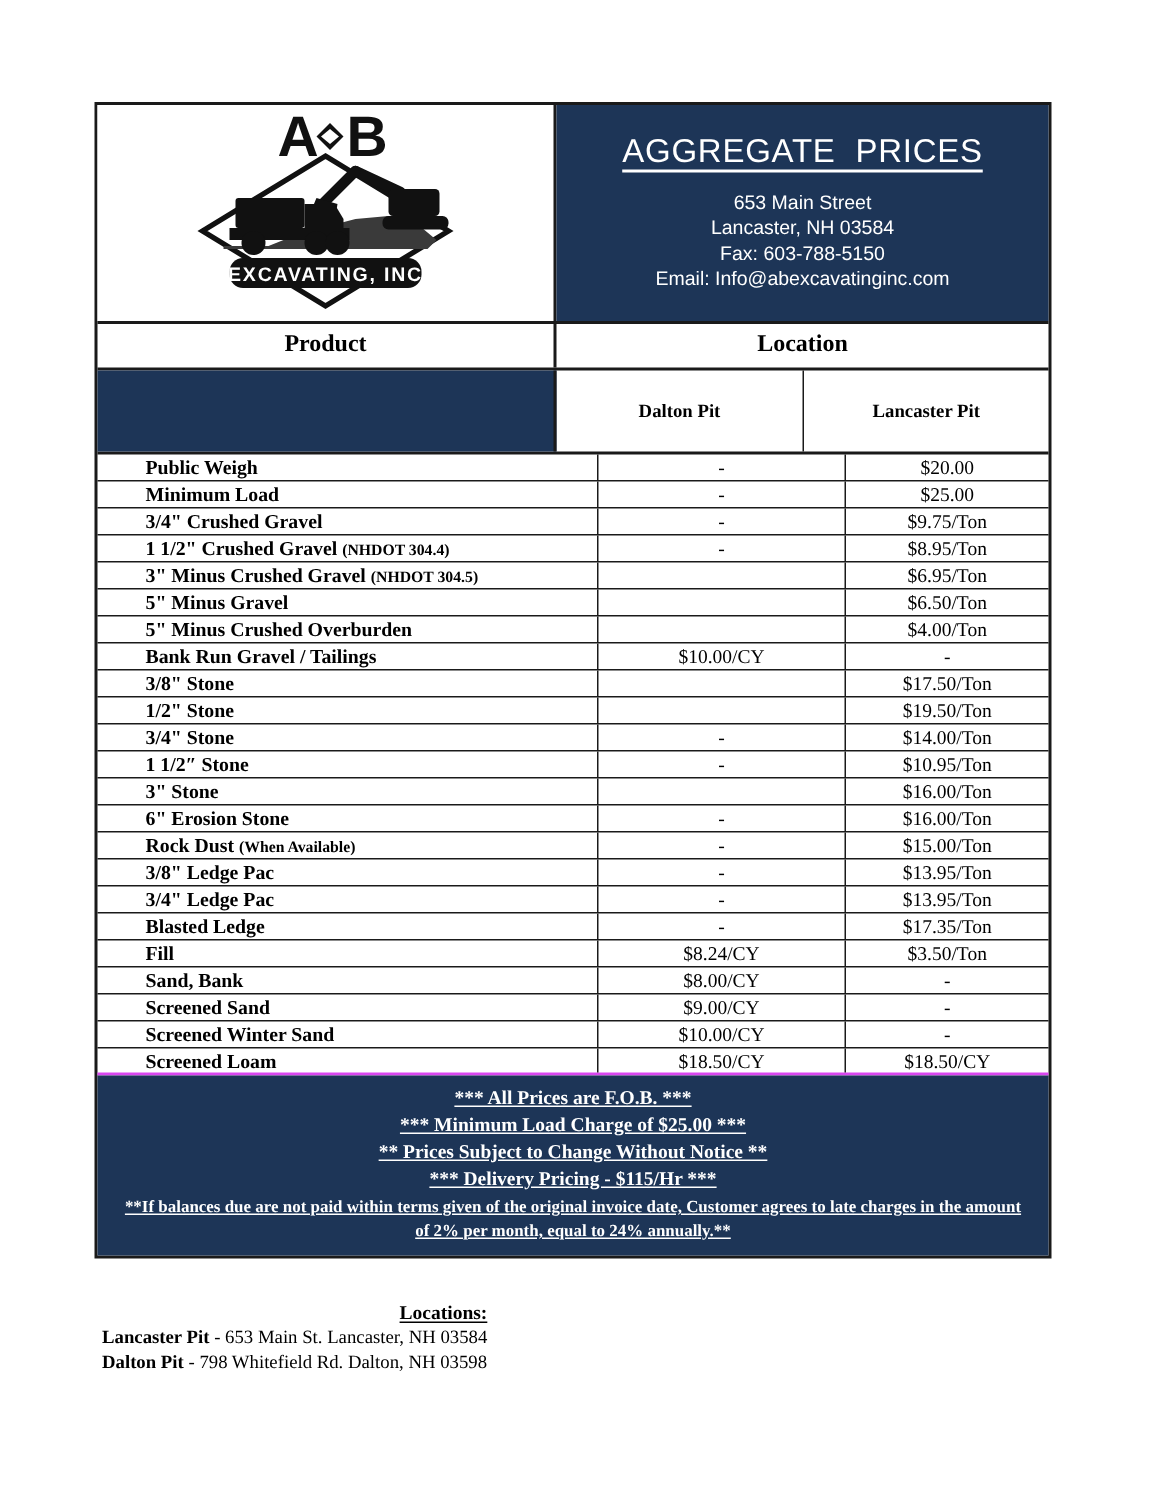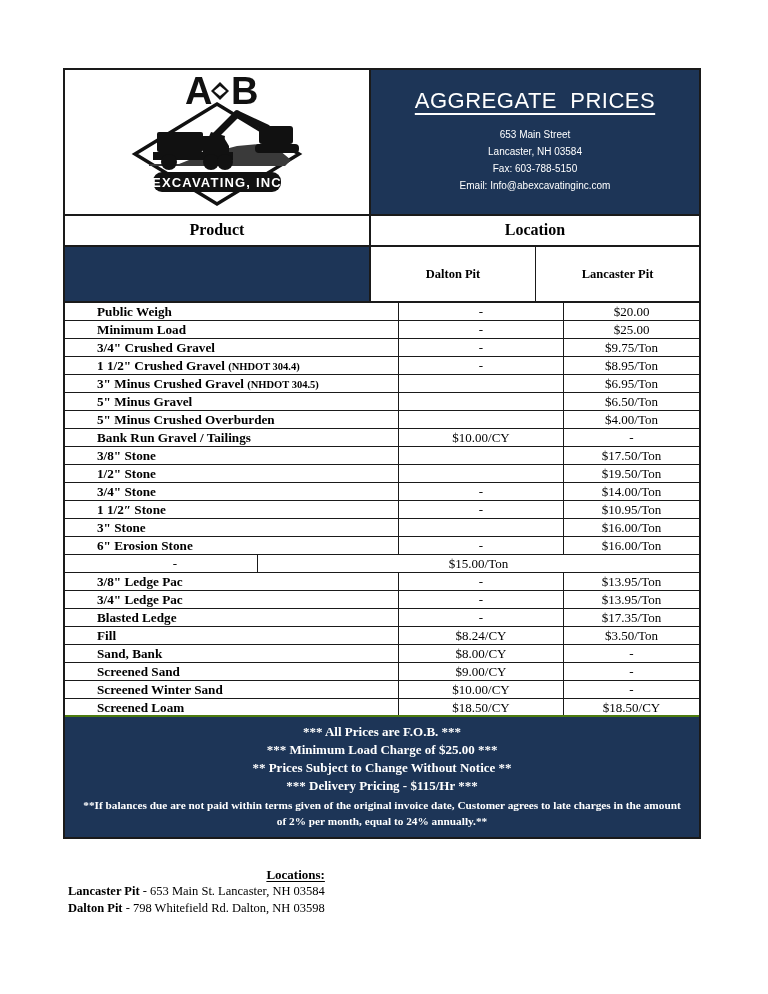--- a/index.html
+++ b/index.html
@@ -68,21 +68,21 @@
   }
   .big-title {
     font-size: 22px;
     letter-spacing: 0.5px;
     text-decoration: underline;
     text-underline-offset: 5px;
     margin-bottom: 12px;
     white-space: pre;
   }
   .addr-line {
-    font-size: 10px;
+    font-size: 13px;
     line-height: 17px;
   }
 
   
   .grp-row {
     display: flex;
     width: 100%;
     border-bottom: 2px solid #1a1a1a;
     box-sizing: border-box;
   }
@@ -131,21 +131,21 @@
   
   .rows { width: 100%; }
   .row {
     display: flex;
     width: 100%;
     border-bottom: 1.2px solid #1a1a1a;
     box-sizing: border-box;
     height: 18px;
     padding-left: 28px;
   }
-  .row.last { border-bottom: 2px solid #4d7c0f; }
+  .row.last { border-bottom: 2px solid #d946ef; }
   .c-prod {
     width: 306px;
     box-sizing: border-box;
     border-right: 1.5px solid #1a1a1a;
     padding-left: 4px;
     font-weight: bold;
     font-size: 13.2px;
     line-height: 17px;
     white-space: nowrap;
     overflow: hidden;
@@ -165,20 +165,21 @@
   .c-val.last { border-right: none; flex: 1; width: auto; }
 
   
   .notice {
     background: #1d3557;
     color: #ffffff;
     text-align: center;
     padding: 6px 14px 8px 14px;
     box-sizing: border-box;
     width: 100%;
+    text-decoration: underline;
   }
   .notice .ln {
     font-size: 13px;
     font-weight: bold;
     line-height: 18px;
   }
   .notice .fine {
     font-size: 11.3px;
     font-weight: bold;
     line-height: 16px;
@@ -330,20 +331,21 @@
           <div class="c-prod">3" Stone</div>
           <div class="c-val"></div>
           <div class="c-val last">$16.00/Ton</div>
         </div>
         <div class="row">
           <div class="c-prod">6" Erosion Stone</div>
           <div class="c-val">-</div>
           <div class="c-val last">$16.00/Ton</div>
         </div>
         <div class="row">
+          <div class="c-prod">Rock Dust <span class="note">(When Available)</span></div>
           <div class="c-val">-</div>
           <div class="c-val last">$15.00/Ton</div>
         </div>
         <div class="row">
           <div class="c-prod">3/8" Ledge Pac</div>
           <div class="c-val">-</div>
           <div class="c-val last">$13.95/Ton</div>
         </div>
         <div class="row">
           <div class="c-prod">3/4" Ledge Pac</div>

